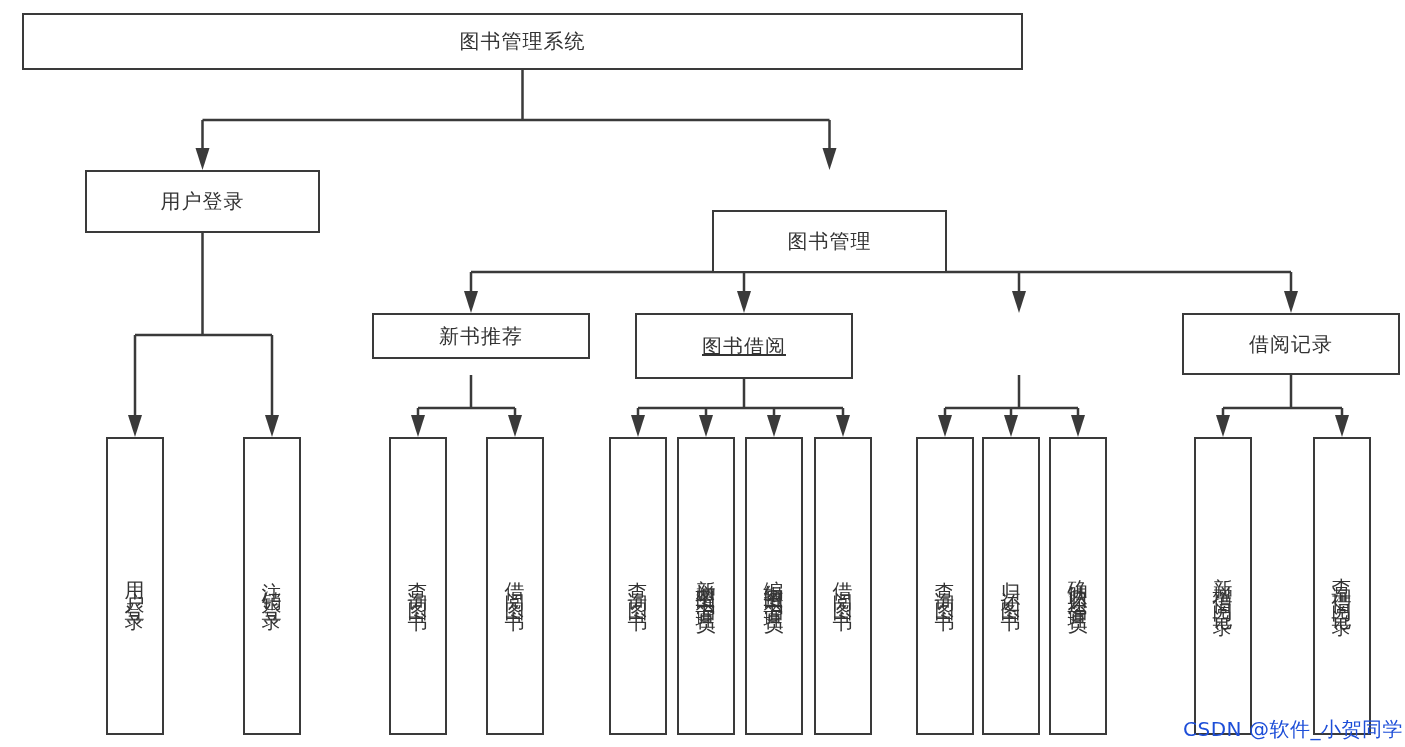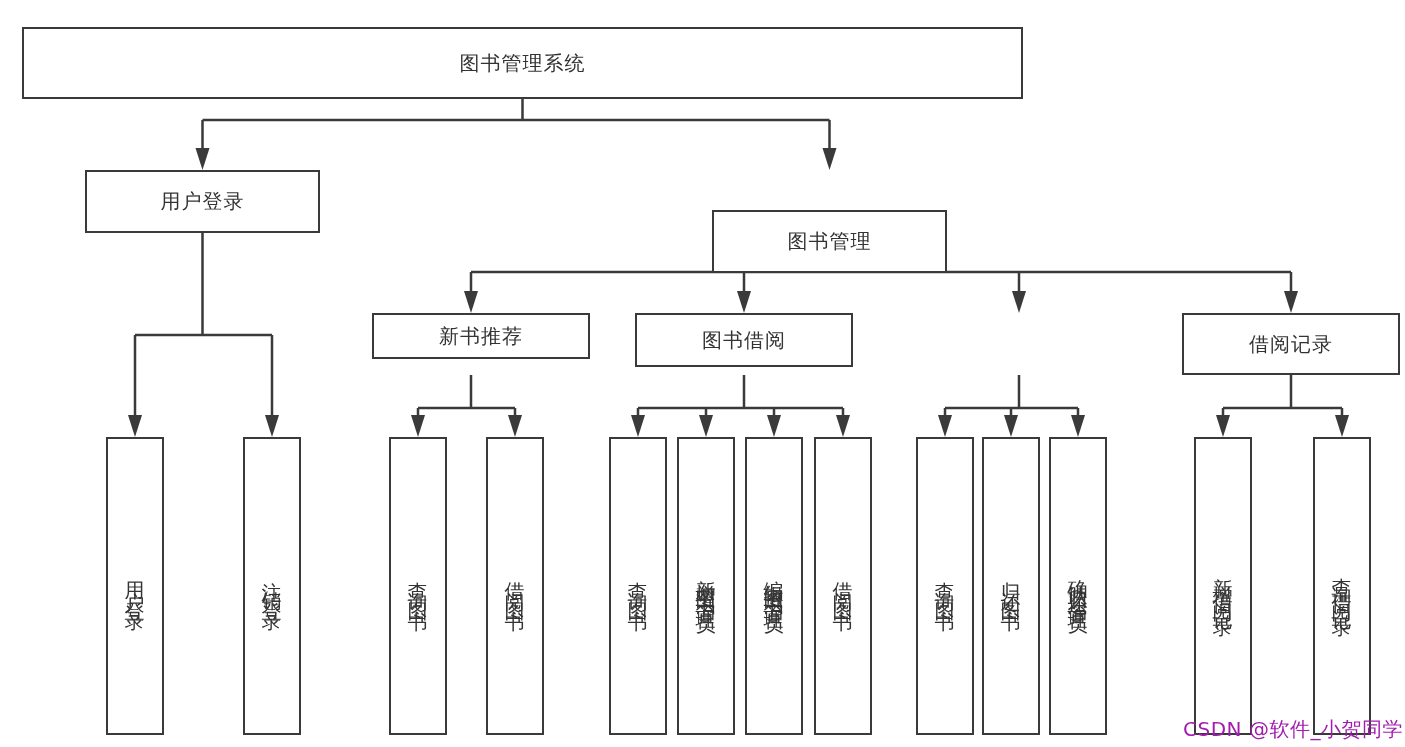--- a/index.html
+++ b/index.html
@@ -19,21 +19,21 @@
   .box.root { border-width:2px; }
   .box.v {
     writing-mode:vertical-rl; text-orientation:mixed;
     font-size:20px; letter-spacing:10px; line-height:1.1;
   }
   .box.v.long { letter-spacing:5px; }
   .box.v.med  { letter-spacing:8px; }
   .watermark {
     position:absolute; left:1183px; top:716px; z-index:5;
     font-size:20px; line-height:26px; white-space:nowrap;
-    color:#a21caf; letter-spacing:0.5px;
+    color:#1d4ed8; letter-spacing:0.5px;
   }
 </style>
 </head>
 <body>
 
 <div class="stage">
 
   <svg class="connectors" width="1405" height="747" viewBox="0 0 1405 747">
     <g stroke="#3a3a3a" stroke-width="2.5" fill="none">
 
@@ -74,27 +74,27 @@
 
       <polygon points="938,415 952,415 945,437"></polygon>
       <polygon points="1004,415 1018,415 1011,437"></polygon>
       <polygon points="1071,415 1085,415 1078,437"></polygon>
 
       <polygon points="1216,415 1230,415 1223,437"></polygon>
       <polygon points="1335,415 1349,415 1342,437"></polygon>
     </g>
   </svg>
 
-  <div class="box h root" style="left:22px; top:27px; width:1001px; height:72px;">图书管理系统</div>
+  <div class="box h root" style="left:22px; top:13px; width:1001px; height:57px;">图书管理系统</div>
 
   <div class="box h" style="left:85px; top:170px; width:235px; height:63px;">用户登录</div>
   <div class="box h" style="left:712px; top:170px; width:235px; height:63px;margin-top:40px;">图书管理</div>
 
   <div class="box h" style="left:366px; top:313px; width:218px; height:46px;margin-left:6px;">新书推荐</div>
-  <div class="box h" style="left:635px; top:313px; width:218px; height:54px;">图书借阅</div>
+  <div class="box h" style="left:635px; top:313px; width:218px; height:66px;text-decoration:underline;">图书借阅</div>
   <div class="box h" style="left:1182px; top:313px; width:218px; height:62px;">借阅记录</div>
 
   <div class="box v" style="left:106px; top:437px; width:58px; height:298px;">用户登录</div>
   <div class="box v" style="left:243px; top:437px; width:58px; height:298px;">注销登录</div>
 
   <div class="box v" style="left:389px; top:437px; width:58px; height:298px;">查询图书</div>
   <div class="box v" style="left:486px; top:437px; width:58px; height:298px;">借阅图书</div>
 
   <div class="box v" style="left:609px; top:437px; width:58px; height:298px;">查询图书</div>
   <div class="box v long" style="left:677px; top:437px; width:58px; height:298px;">新增图书（管理员）</div>

